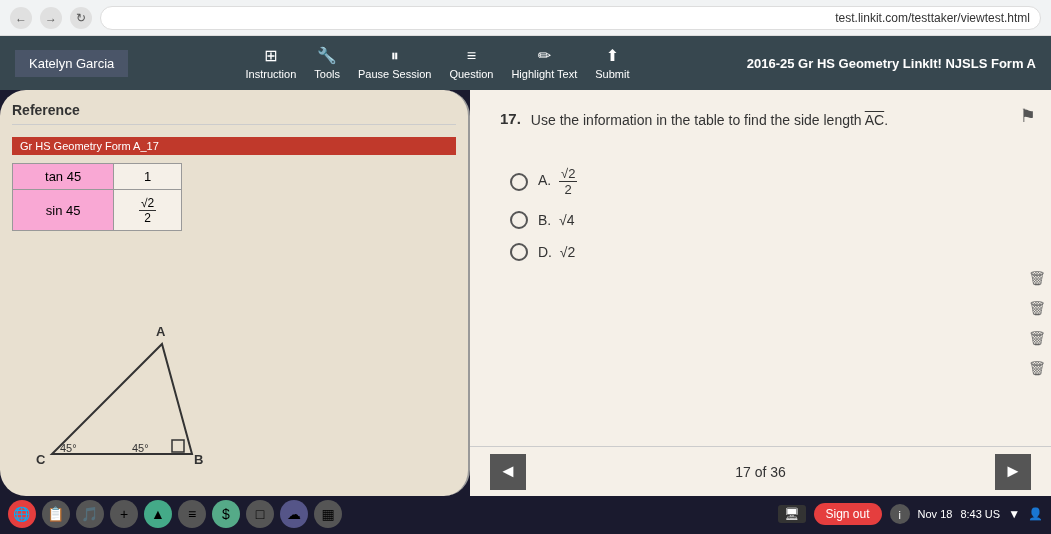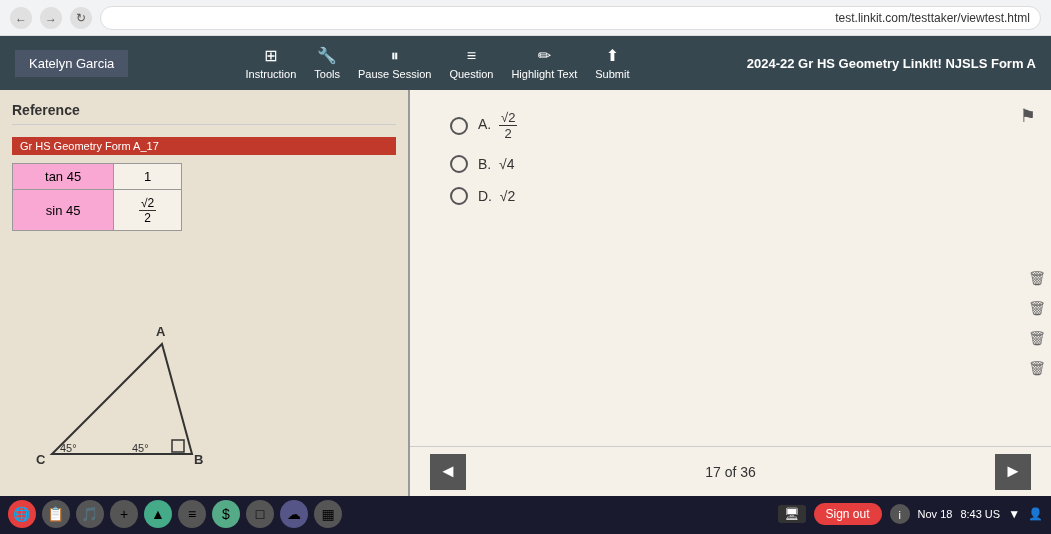--- a/index.html
+++ b/index.html
@@ -90,26 +90,27 @@
 
     
     .content-area {
       display: flex;
       flex: 1;
       overflow: hidden;
     }
 
     
     .left-panel {
-      width: 410px;
+      width: 470px;
       background: #e8e0d0;
       display: flex;
       flex-direction: column;
       border-right: 2px solid #999;
       padding: 12px;
+      border-radius: 26px;
     }
     .reference-header {
       font-size: 14px;
       font-weight: 600;
       color: #333;
       margin-bottom: 12px;
       padding-bottom: 6px;
       border-bottom: 1px solid #ccc;
     }
     .form-label {
@@ -305,21 +306,21 @@
       </div>
       <div class="toolbar-item">
         <span class="toolbar-icon">✏</span>
         <span>Highlight Text</span>
       </div>
       <div class="toolbar-item">
         <span class="toolbar-icon">⬆</span>
         <span>Submit</span>
       </div>
     </div>
-    <div class="toolbar-right">2024-22 Gr HS Geometry LinkIt! NJSLS Form A</div>
+    <div class="toolbar-right">2016-25 Gr HS Geometry LinkIt! NJSLS Form A</div>
   </div>
 
   <div class="content-area">
 
     <div class="left-panel">
       <div class="reference-header">Reference</div>
       <div class="form-label">Gr HS Geometry Form A_17</div>
 
       <table class="trig-table">
         <tbody>
@@ -355,20 +356,26 @@
           <text x="100" y="138" font-size="11" fill="#333">45°</text>
           <text x="28" y="138" font-size="11" fill="#333">45°</text>
         </svg>
       </div>
     </div>
 
     <div class="right-panel" style="position:relative;">
 
       <div class="flag-icon">⚑</div>
 
+      <div style="display:flex; gap:10px; margin-bottom:15px;">
+        <span class="question-number">17.</span>
+        <span class="question-text">
+          Use the information in the table to find the side length <span style="text-decoration:overline;">AC</span>.
+        </span>
+      </div>
 
       <div class="answer-options">
 
         <div class="answer-option">
           <div class="radio-circle"></div>
           <span class="option-label">A.&nbsp;
             <span style="display:inline-flex;flex-direction:column;align-items:center;font-size:13px;vertical-align:middle;">
               <span style="border-bottom:1px solid #333;padding:0 2px;">√2</span>
               <span style="padding:0 2px;">2</span>
             </span>

